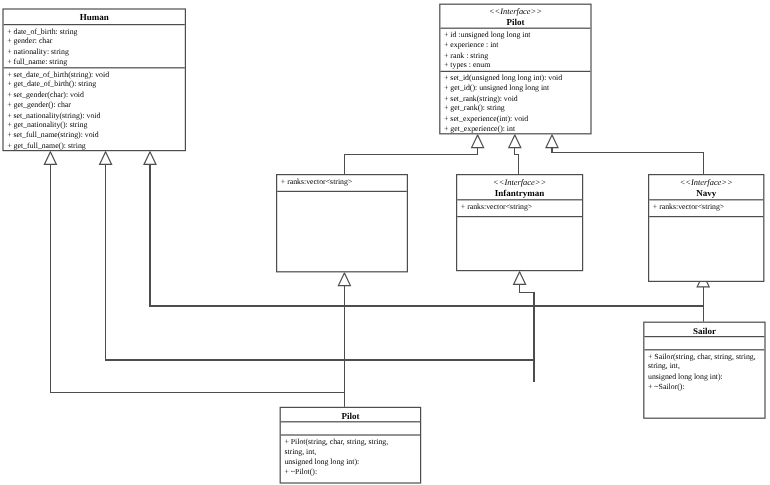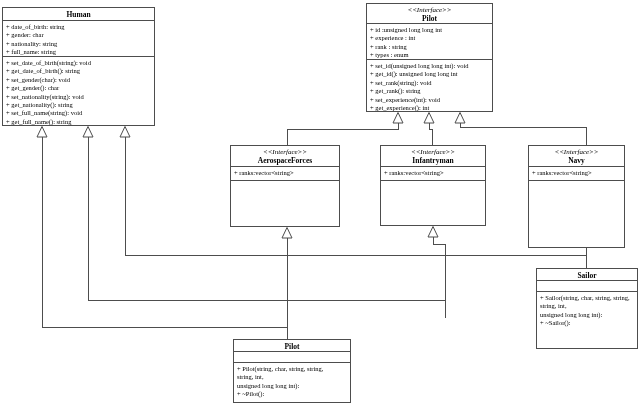--- a/index.html
+++ b/index.html
@@ -93,42 +93,38 @@
       <div class="line">+ set_id(unsigned long long int): void</div>
       <div class="line">+ get_id(): unsigned long long int</div>
       <div class="line">+ set_rank(string): void</div>
       <div class="line">+ get_rank(): string</div>
       <div class="line">+ set_experience(int): void</div>
       <div class="line">+ get_experience(): int</div>
     </div>
   </div>
 
   <div class="uml-class" style="left:230px;top:145px;width:110px;height:82px">
-    <div class="uml-title" style="height:21px">
-      <span class="stereo">&lt;&lt;Interface&gt;&gt;</span>
-      <span>AerospaceForces</span>
-    </div>
     <div class="sec attrs" style="height:14px">
       <div class="line">+ ranks:vector&lt;string&gt;</div>
     </div>
     <div class="sec methods"></div>
   </div>
 
   <div class="uml-class" style="left:380px;top:145px;width:106px;height:81px">
     <div class="uml-title" style="height:21px">
       <span class="stereo">&lt;&lt;Interface&gt;&gt;</span>
       <span>Infantryman</span>
     </div>
     <div class="sec attrs" style="height:14px">
       <div class="line">+ ranks:vector&lt;string&gt;</div>
     </div>
     <div class="sec methods"></div>
   </div>
 
-  <div class="uml-class" style="left:528px;top:145px;width:97px;height:103px">
+  <div class="uml-class" style="left:540px;top:145px;width:97px;height:90px">
     <div class="uml-title" style="height:21px">
       <span class="stereo">&lt;&lt;Interface&gt;&gt;</span>
       <span>Navy</span>
     </div>
     <div class="sec attrs" style="height:14px">
       <div class="line">+ ranks:vector&lt;string&gt;</div>
     </div>
     <div class="sec methods"></div>
   </div>
 

